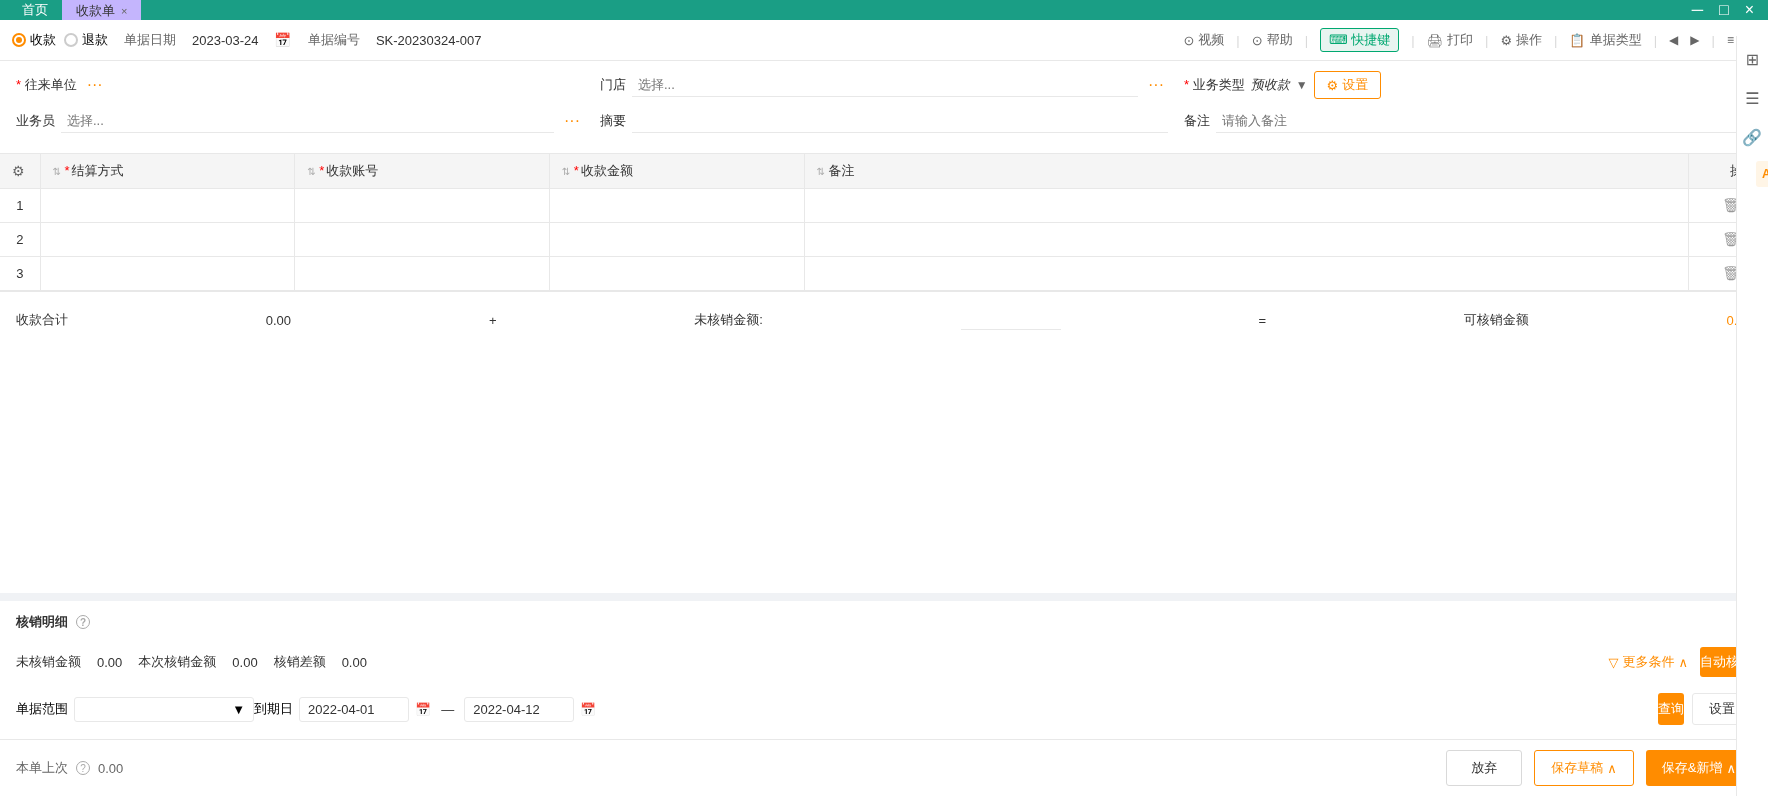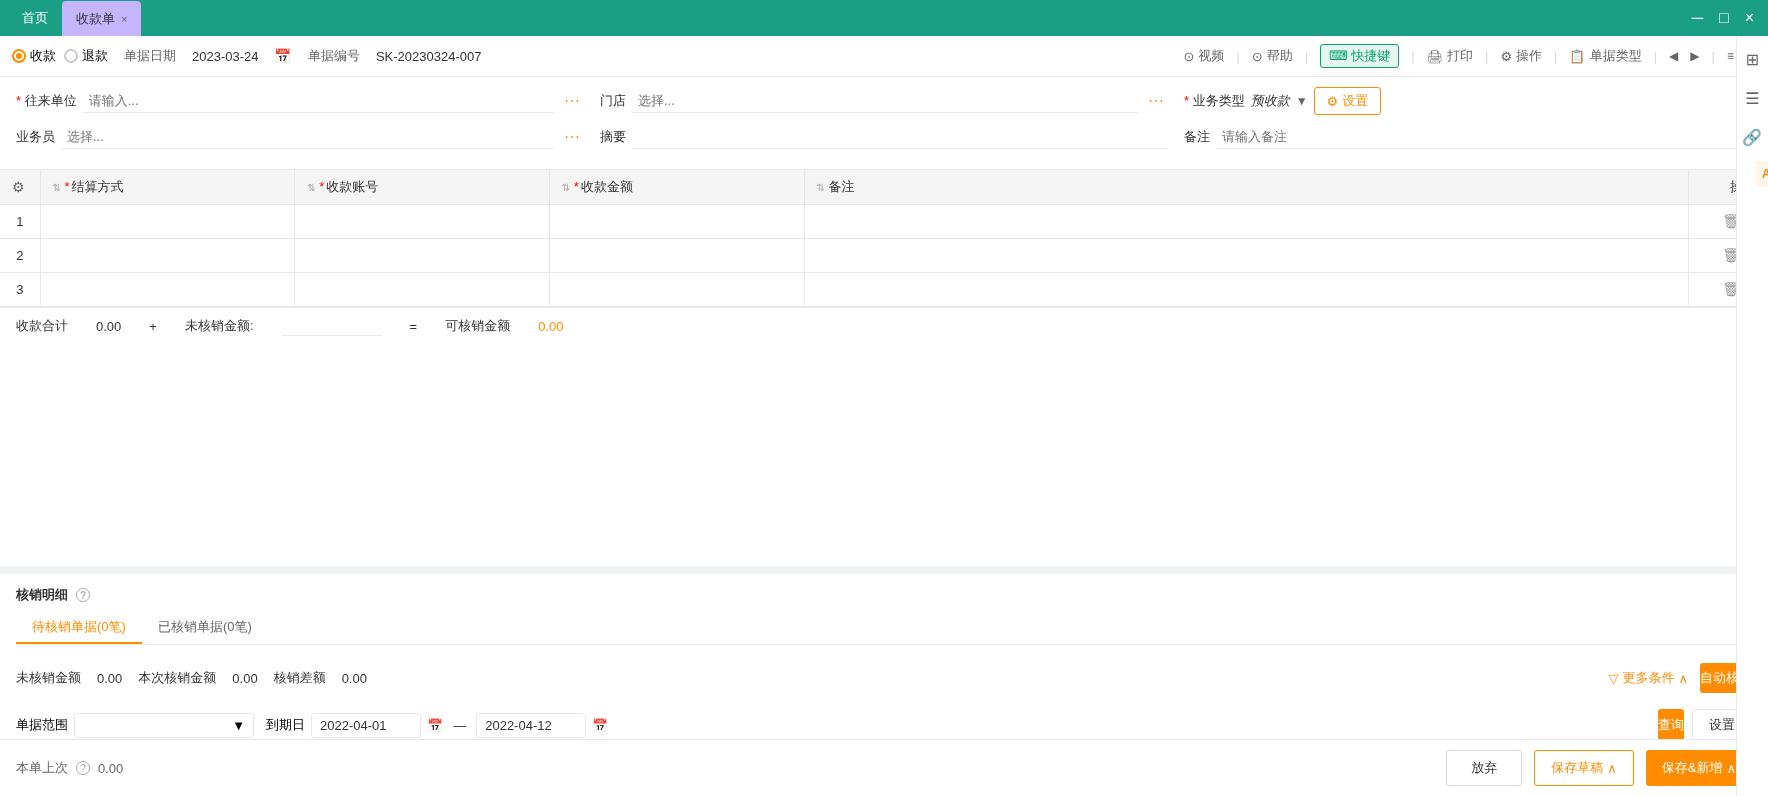--- a/index.html
+++ b/index.html
@@ -64,37 +64,37 @@
     tbody td { padding: 8px 12px; color: #333; border-right: 1px solid #e8e8e8; }
     tbody td:last-child { border-right: none; }
     .row-num { color: #333; text-align: center; width: 40px; }
     .col-action { display: flex; gap: 6px; justify-content: flex-end; }
     .action-icon { color: #999; cursor: pointer; font-size: 14px; }
     .sort-icon { color: #aaa; font-size: 10px; cursor: pointer; }
     .required-col::before { content: '*'; color: red; margin-right: 2px; }
 
     
     .summary-row {
-      display: flex; align-items: center; justify-content: flex-start; padding: 8px 16px;
-      border-top: 1px solid #e8e8e8; gap: 28px; color: #333;
+      display: flex; align-items: center; justify-content: space-between; padding: 18px 16px;
+      border-top: 1px solid #e8e8e8; gap: 16px; color: #333;
     }
     .summary-orange { color: #ff8c00; font-weight: 500; }
     .summary-input { border: none; border-bottom: 1px solid #e8e8e8; width: 100px; outline: none; padding: 2px 4px; }
 
     
     .section-divider { height: 8px; background: #f0f2f5; }
 
     
     .verification-section { background: #fff; padding: 12px 16px; }
     .section-title { font-size: 14px; font-weight: 600; color: #333; margin-bottom: 8px; display: flex; align-items: center; gap: 8px; }
     .section-tabs { display: flex; gap: 0; border-bottom: 1px solid #e8e8e8; margin-bottom: 10px; }
     .section-tab { padding: 6px 16px; cursor: pointer; color: #666; border-bottom: 2px solid transparent; }
     .section-tab.active { color: #ff8c00; border-bottom-color: #ff8c00; }
     .verify-stats { display: flex; align-items: center; gap: 16px; padding: 8px 0; color: #333; font-size: 12px; }
-    .verify-filters { display: flex; align-items: center; gap: 12px; padding: 8px 0; }
+    .verify-filters { display: flex; align-items: center; padding: 8px 0; }
     .filter-field { display: flex; align-items: center; gap: 6px; }
     .filter-select { display: flex; align-items: center; border: 1px solid #e8e8e8; border-radius: 3px; padding: 4px 8px; gap: 4px; min-width: 180px; cursor: pointer; }
     .date-input { border: 1px solid #e8e8e8; border-radius: 3px; padding: 4px 8px; color: #333; outline: none; width: 110px; }
     .date-icon { color: #ff8c00; cursor: pointer; }
     .btn-orange { background: #ff8c00; color: #fff; border: none; padding: 6px 0; border-radius: 3px; cursor: pointer; }
     .btn-white { background: #fff; color: #333; border: 1px solid #e8e8e8; padding: 6px 16px; border-radius: 3px; cursor: pointer; }
     .btn-filter { display: flex; align-items: center; gap: 4px; color: #ff8c00; cursor: pointer; font-size: 12px; }
 
     
     .bottom-table-section { background: #fff; }
@@ -121,21 +121,21 @@
 
     
     .right-sidebar {
       position: fixed; right: 0; top: 36px; width: 32px; height: calc(796px - 36px);
       background: #fff; border-left: 1px solid #e8e8e8; display: flex; flex-direction: column; align-items: center; padding-top: 8px; gap: 8px;
     }
     .sidebar-icon { color: #666; cursor: pointer; font-size: 16px; padding: 6px; }
     .sidebar-icon.active { color: #ff8c00; background: #fff5e6; border-radius: 3px; }
 
     .tab-bar-top {
-      background: #1a9e85; height: 36px; display: flex; align-items: center; padding: 0 8px; gap: 0;
+      background: #1a9e85; height: 20px; display: flex; align-items: center; padding: 0 8px; gap: 0;
     }
     .top-tab { padding: 0 14px; height: 36px; display: flex; align-items: center; cursor: pointer; color: #fff; font-size: 13px; }
     .top-tab.home { background: transparent; }
     .top-tab.active { background: #c4b5fd; color: #333; border-radius: 4px 4px 0 0; margin-top: 2px; }
     .top-tab-close { margin-left: 6px; color: #666; font-size: 11px; }
     .top-right { margin-left: auto; display: flex; gap: 4px; }
     .top-win-btn { color: #fff; cursor: pointer; font-size: 16px; padding: 2px 6px; }
   </style>
 </head>
 <body>
@@ -210,21 +210,20 @@
     </div>
   </div>
 
   <div class="form-area">
     <div class="form-row">
       <div class="form-field">
         <span class="field-label">
           <span class="required-star">*</span>
           <span>往来单位</span>
         </span>
-        <input class="field-input" placeholder="请输入..." style="">
         <span class="field-more">···</span>
       </div>
       <div class="form-field">
         <span class="field-label">门店</span>
         <input class="select-input" placeholder="选择..." style="">
         <span class="field-more">···</span>
       </div>
       <div class="form-field">
         <span class="field-label">
           <span class="required-star">*</span>
@@ -338,24 +337,20 @@
     </div>
   </div>
 
   <div class="section-divider"></div>
 
   <div class="verification-section">
     <div class="section-title">
       <span>核销明细</span>
       <span class="info-icon">?</span>
     </div>
-    <div class="section-tabs">
-      <div class="section-tab active">待核销单据(0笔)</div>
-      <div class="section-tab">已核销单据(0笔)</div>
-    </div>
     <div class="verify-stats">
       <span>未核销金额</span>
       <span>0.00</span>
       <span>本次核销金额</span>
       <span>0.00</span>
       <span>核销差额</span>
       <span>0.00</span>
       <div style="margin-left:auto; display:flex; gap:12px; align-items:center;">
         <div class="btn-filter">
           <span>▽</span>

